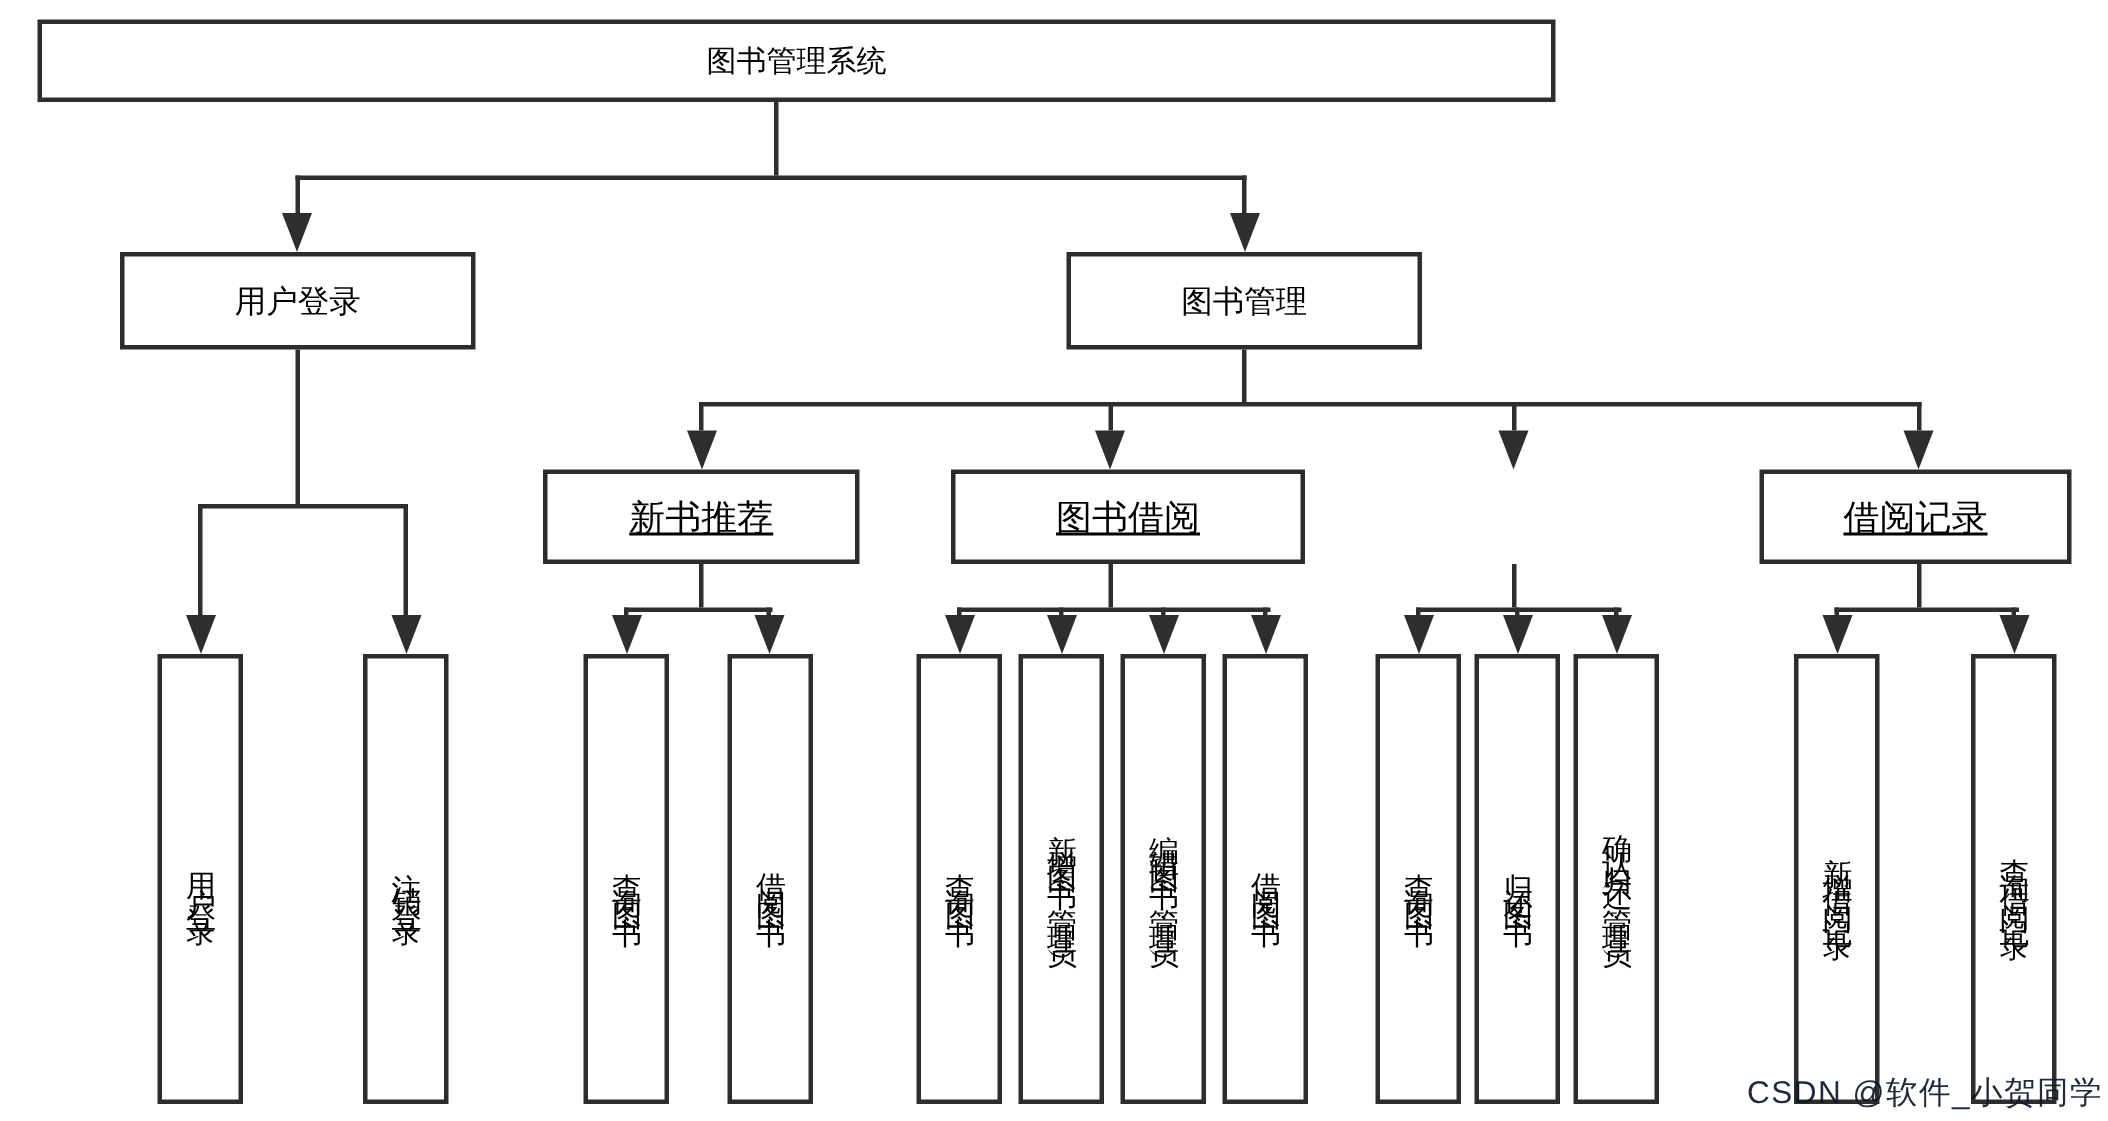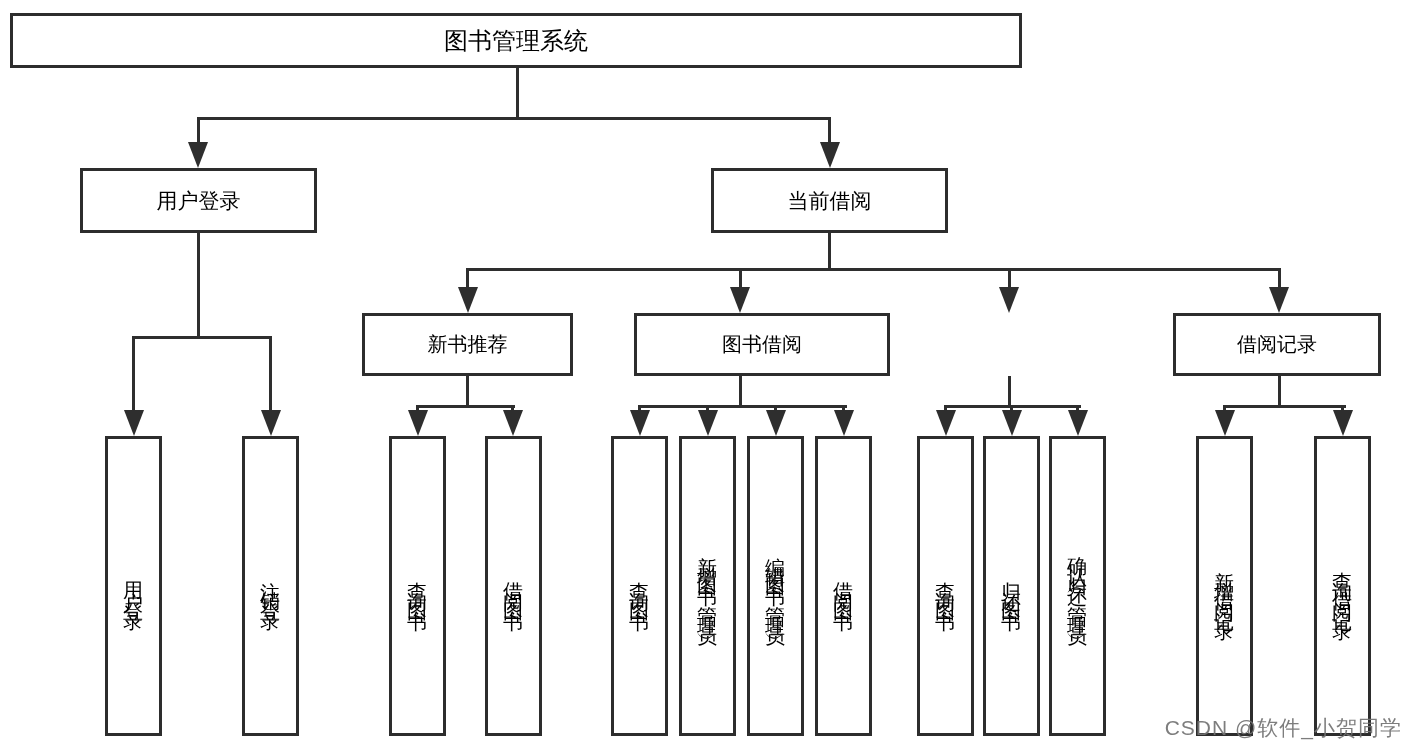--- a/index.html
+++ b/index.html
@@ -5,36 +5,36 @@
   html,body{margin:0;padding:0;background:#fff;}
   .canvas{
     position:relative;width:1405px;height:747px;background:#ffffff;
     font-family:"Liberation Sans",sans-serif;overflow:hidden;
   }
   .box{
     position:absolute;box-sizing:border-box;background:#ffffff;
     border:3px solid #2d2d2d;display:flex;align-items:center;justify-content:center;
     text-align:center;color:#000;
   }
-  .t1{font-size:24px;}
+  .t1{font-size:20px;margin-left:15px;}
   .t2{font-size:21px;}
-  .t3{font-size:20px;}
+  .t3{font-size:24px;text-decoration:underline;}
   .leaf span{
     writing-mode:vertical-rl;text-orientation:mixed;
     font-size:20px;letter-spacing:10px;line-height:1.1;color:#000;
   }
   .vline{position:absolute;width:3px;background:#2e2e2e;}
   .hline{position:absolute;height:3px;background:#2e2e2e;}
   .arr{
     position:absolute;width:0;height:0;
     border-left:10px solid transparent;border-right:10px solid transparent;
     border-top:26px solid #2e2e2e;
   }
   .watermark{
-    position:absolute;right:3px;top:714px;font-size:21px;color:#737373;
+    position:absolute;right:3px;top:714px;font-size:21px;color:#0f172a;
     opacity:.92;letter-spacing:1px;z-index:10;white-space:nowrap;
   }
 </style>
 </head>
 <body>
 
 <div class="canvas">
 
   <div class="box t1" style="left:10px;top:13px;width:1012px;height:55px">
     <span>图书管理系统</span>
@@ -44,21 +44,21 @@
   <div class="hline" style="left:196.5px;top:117px;width:634.5px"></div>
   <div class="vline" style="left:196.5px;top:117px;height:25px"></div>
   <div class="arr" style="left:188px;top:142px"></div>
   <div class="vline" style="left:828px;top:117px;height:25px"></div>
   <div class="arr" style="left:819.5px;top:142px"></div>
 
   <div class="box t2" style="left:80px;top:168px;width:237px;height:65px">
     <span>用户登录</span>
   </div>
   <div class="box t2" style="left:711px;top:168px;width:237px;height:65px">
-    <span>当前借阅</span>
+    <span>图书管理</span>
   </div>
 
   <div class="vline" style="left:196.5px;top:233px;height:103px"></div>
   <div class="hline" style="left:132px;top:336px;width:140px"></div>
   <div class="vline" style="left:132px;top:336px;height:74px"></div>
   <div class="arr" style="left:123.5px;top:410px"></div>
   <div class="vline" style="left:269px;top:336px;height:74px"></div>
   <div class="arr" style="left:260.5px;top:410px"></div>
 
   <div class="vline" style="left:828px;top:233px;height:35px"></div>
@@ -68,21 +68,21 @@
   <div class="vline" style="left:738.5px;top:268px;height:19px"></div>
   <div class="arr" style="left:730px;top:287px"></div>
   <div class="vline" style="left:1007.5px;top:268px;height:19px"></div>
   <div class="arr" style="left:999px;top:287px"></div>
   <div class="vline" style="left:1277.5px;top:268px;height:19px"></div>
   <div class="arr" style="left:1269px;top:287px"></div>
 
   <div class="box t3" style="left:362px;top:313px;width:211px;height:63px">
     <span>新书推荐</span>
   </div>
-  <div class="box t3" style="left:634px;top:313px;width:256px;height:63px">
+  <div class="box t3" style="left:634px;top:313px;width:236px;height:63px">
     <span>图书借阅</span>
   </div>
   <div class="box t3" style="left:1173px;top:313px;width:208px;height:63px">
     <span>借阅记录</span>
   </div>
 
   <div class="vline" style="left:466px;top:376px;height:29px"></div>
   <div class="hline" style="left:416px;top:405px;width:99px"></div>
   <div class="vline" style="left:416px;top:405px;height:5px"></div>
   <div class="arr" style="left:407.5px;top:410px"></div>

